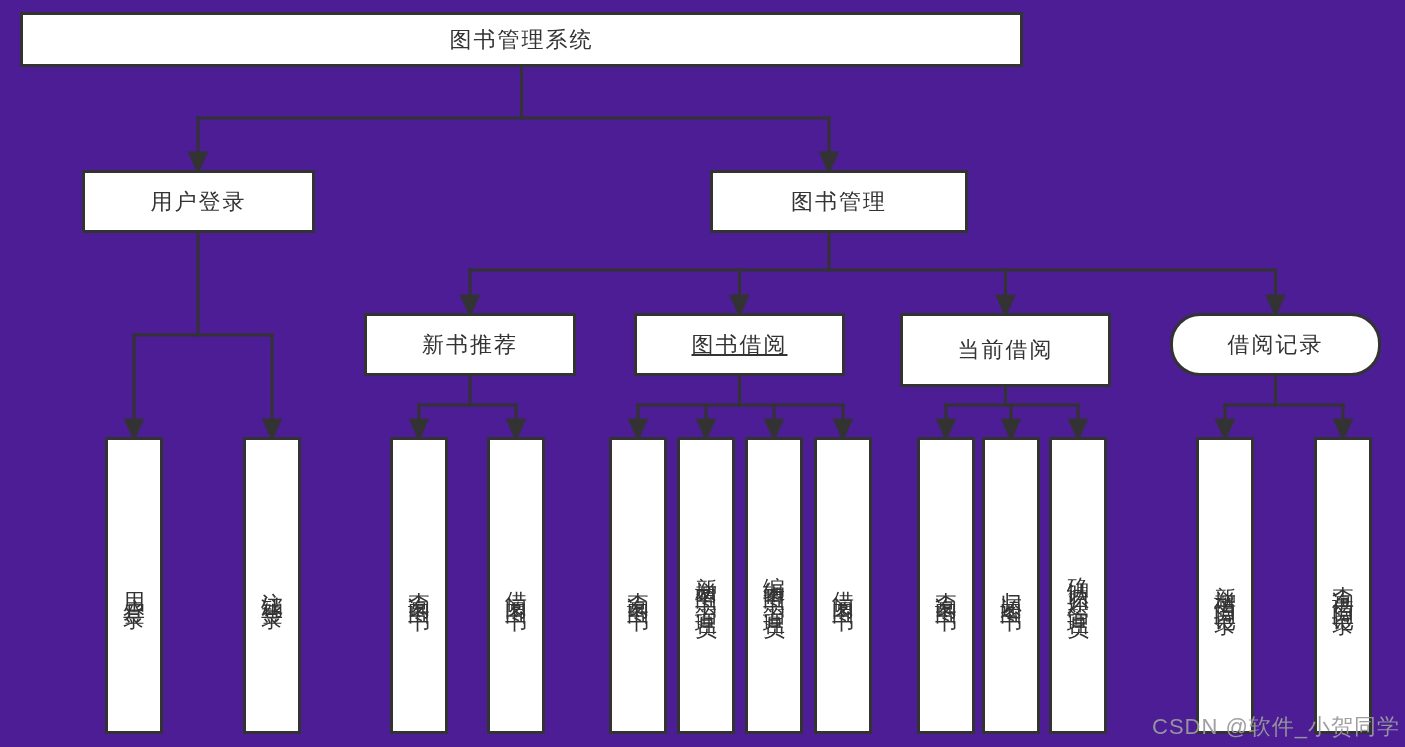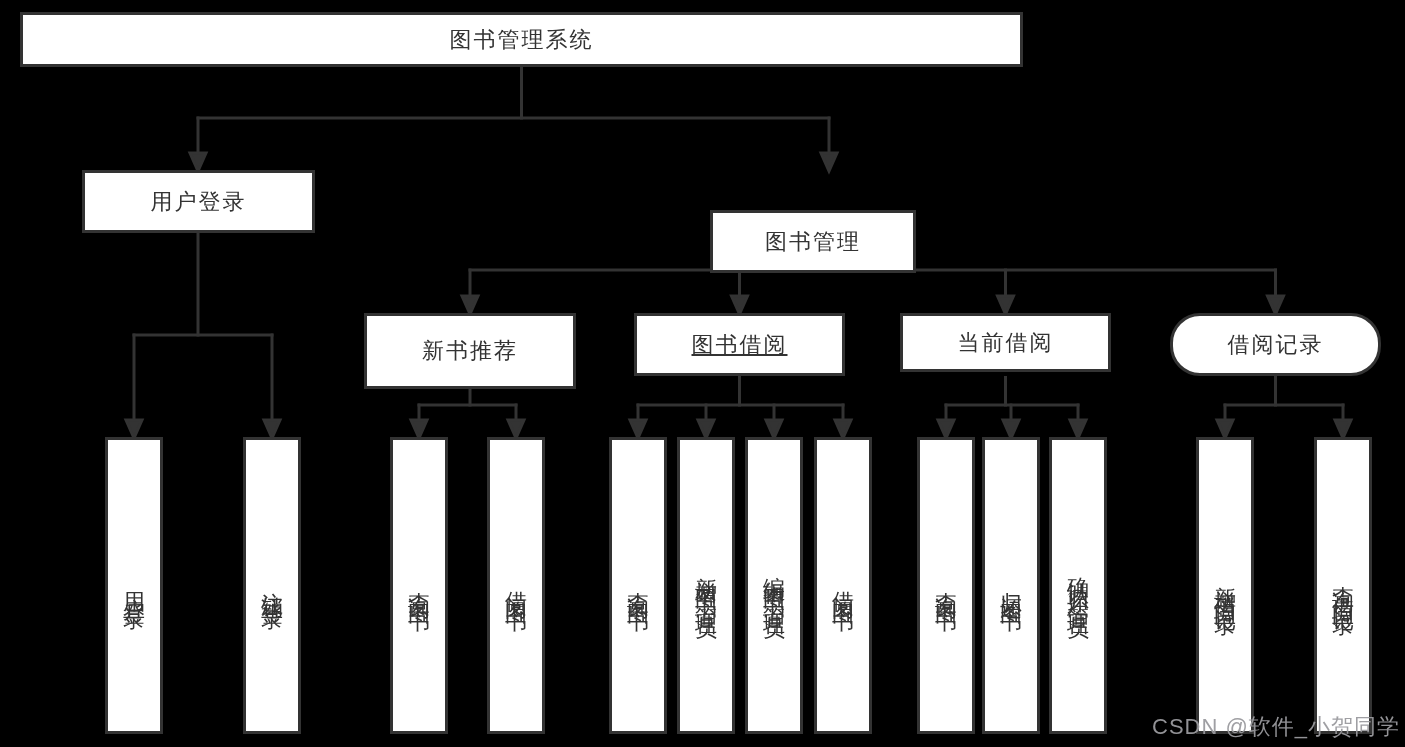--- a/index.html
+++ b/index.html
@@ -5,21 +5,21 @@
   html, body {
     margin: 0;
     padding: 0;
     background: #ffffff;
     font-family: "Liberation Sans", sans-serif;
   }
   .canvas {
     position: relative;
     width: 1405px;
     height: 747px;
-    background: #000000;
+    background: #4c1d95;
     overflow: hidden;
   }
   .connectors {
     position: absolute;
     left: 0;
     top: 0;
     z-index: 1;
   }
   .node {
     position: absolute;
@@ -133,31 +133,31 @@
     </g>
   </svg>
 
   <div class="node" style="left:20px; top:12px; width:1003px; height:55px;">
     <span>图书管理系统</span>
   </div>
 
   <div class="node" style="left:82px; top:170px; width:233px; height:63px;">
     <span>用户登录</span>
   </div>
-  <div class="node" style="left:710px; top:170px; width:206px; height:63px;margin-top:40px;">
+  <div class="node" style="left:710px; top:170px; width:258px; height:63px;">
     <span>图书管理</span>
   </div>
 
-  <div class="node" style="left:364px; top:313px; width:212px; height:76px;">
+  <div class="node" style="left:364px; top:313px; width:212px; height:63px;">
     <span>新书推荐</span>
   </div>
   <div class="node" style="left:634px; top:313px; width:211px; height:63px;text-decoration:underline;">
     <span>图书借阅</span>
   </div>
-  <div class="node" style="left:900px; top:313px; width:211px; height:59px;">
+  <div class="node" style="left:900px; top:313px; width:211px; height:74px;">
     <span>当前借阅</span>
   </div>
   <div class="node" style="left:1170px; top:313px; width:211px; height:63px;border-radius:30px;">
     <span>借阅记录</span>
   </div>
 
   <div class="node" style="left:105px; top:437px; width:58px; height:297px;">
     <span class="vtext">用户登录</span>
   </div>
   <div class="node" style="left:243px; top:437px; width:58px; height:297px;">

